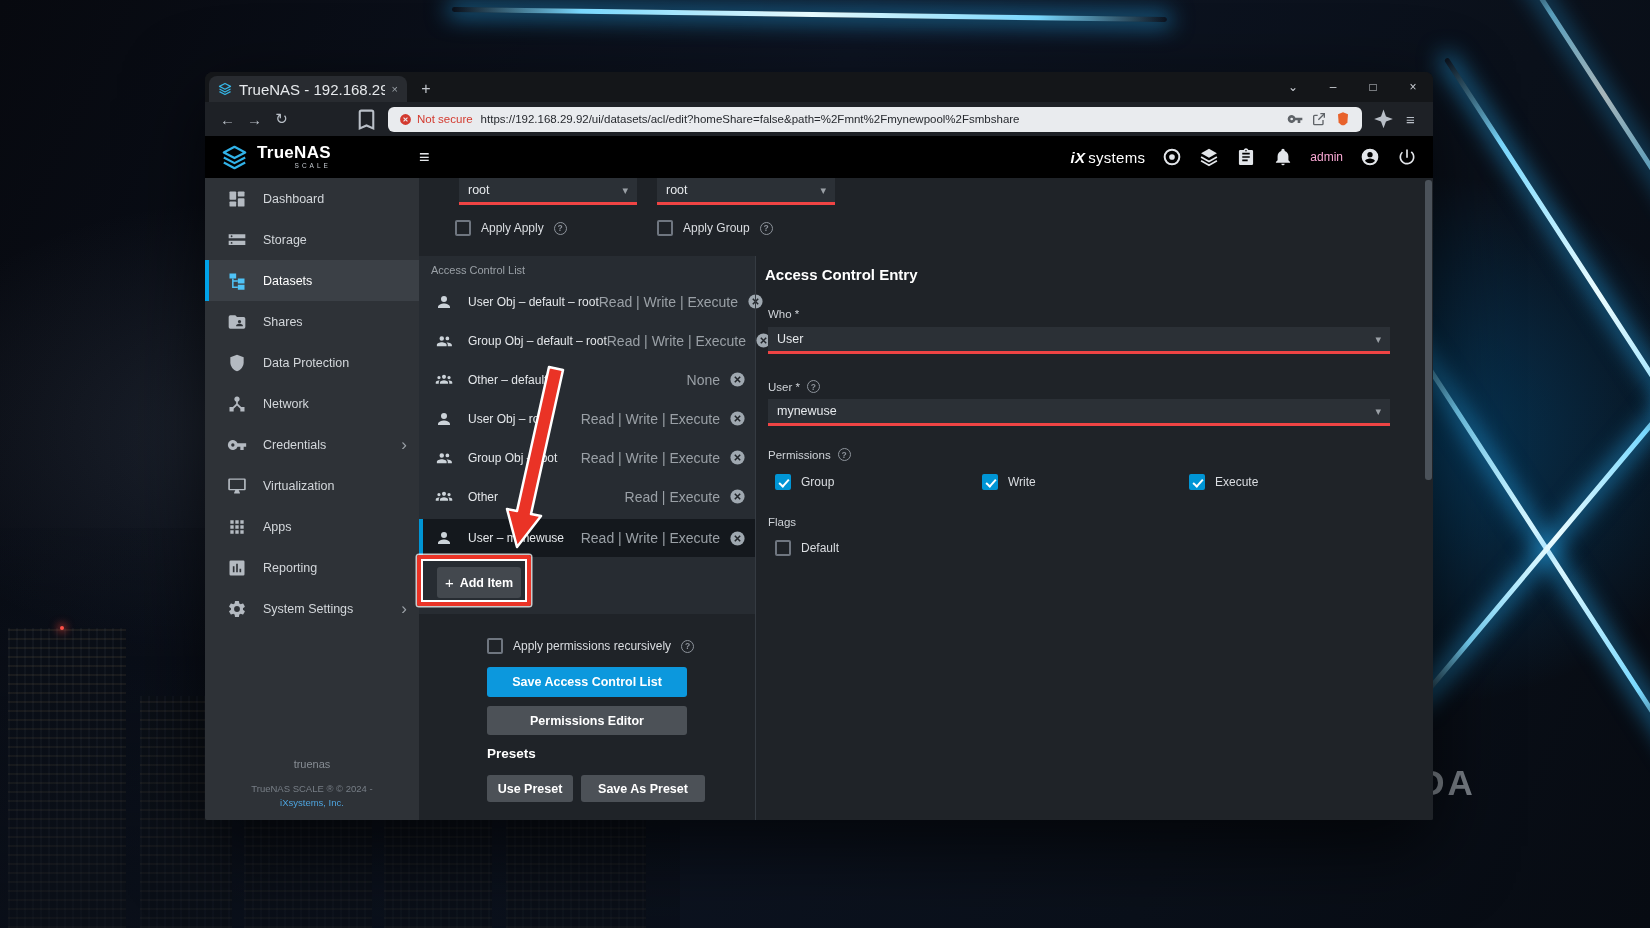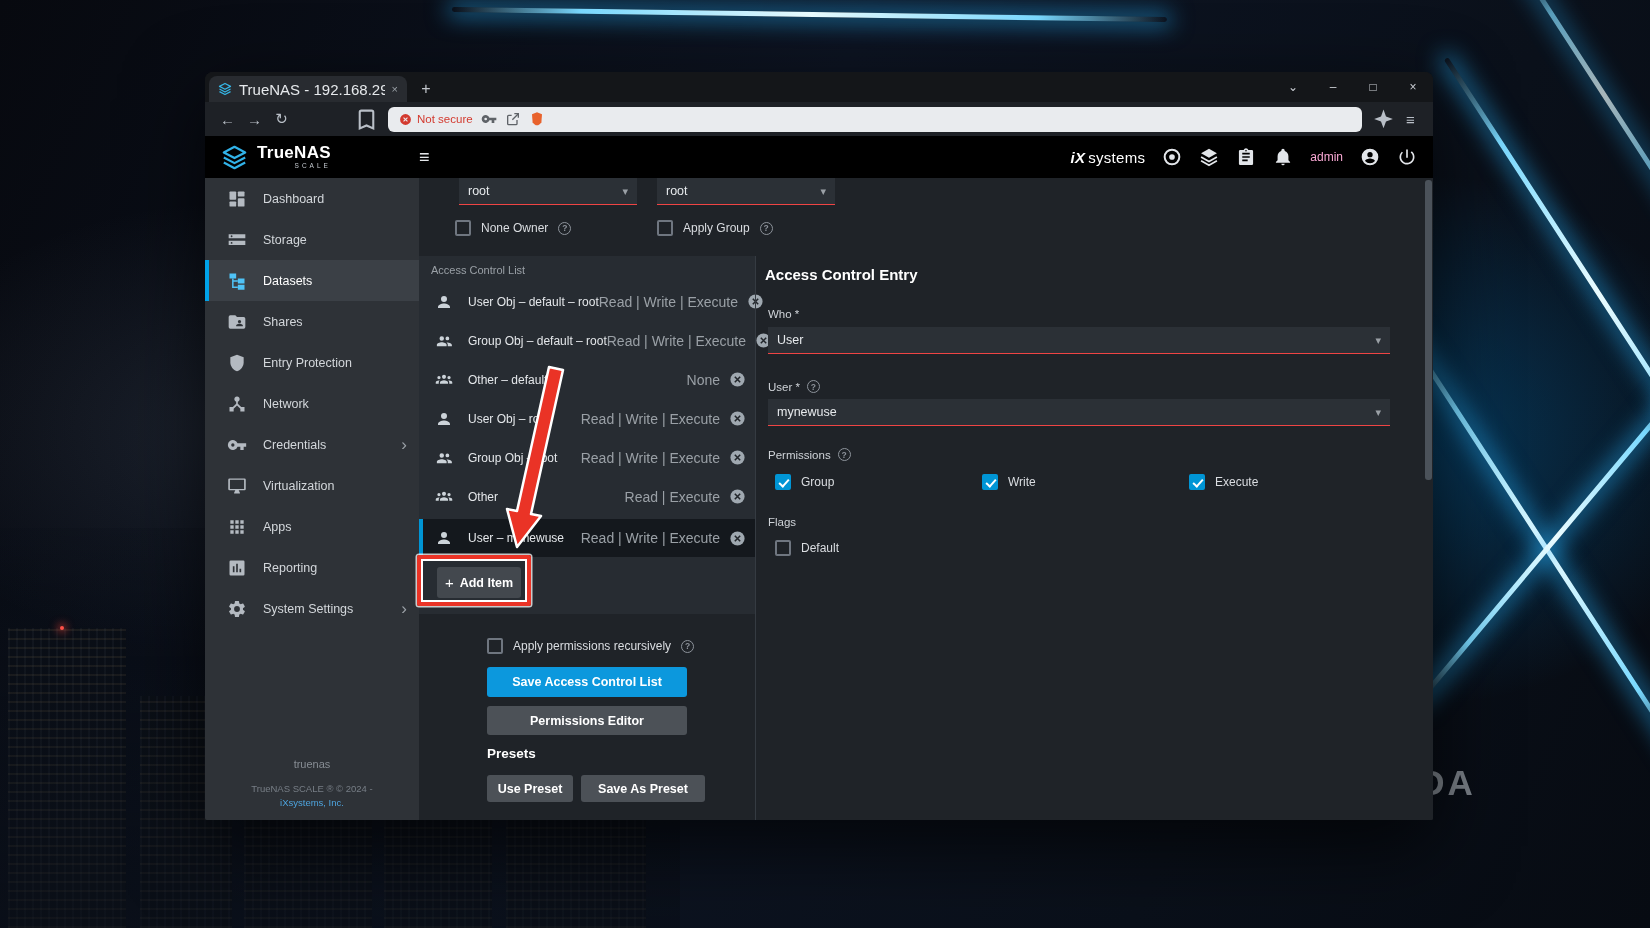--- a/index.html
+++ b/index.html
@@ -84,21 +84,21 @@
   .nav-label{font-size:12.5px;white-space:nowrap;}
   .nav-chevron{margin-left:auto;color:#9aa0a6;font-size:17px;line-height:1;}
   .nav-item.active{background:#3b4046;border-left:4px solid #00a2e8;padding-left:18px;color:#fff;}
   .nav-item.active .nav-icon{color:#4fc3f7;}
   .sidebar-footer{position:absolute;bottom:12px;left:0;right:0;text-align:center;}
   .host{color:#878d94;font-size:11px;margin-bottom:13px;}
   .copyright{color:#777e86;font-size:9.5px;margin-bottom:3px;}
   .company{color:#4da3dd;font-size:9.5px;}
   
   .main{flex:1;position:relative;background:#1f2328;overflow:hidden;}
-  .select{position:absolute;height:27px;background:#2b3036;border-bottom:1px solid #ef4444;
+  .select{position:absolute;height:27px;background:#2b3036;border-bottom:3px solid #ef4444;
     display:flex;align-items:center;padding:0 9px;color:#e6e9ec;font-size:12.5px;}
   .select .caret{margin-left:auto;color:#9aa0a6;font-size:11px;}
   #sel-owner{left:40px;top:0;width:178px;}
   #sel-group{left:238px;top:0;width:178px;}
   .cb-field{position:absolute;display:flex;align-items:center;gap:10px;}
   .cb{width:16px;height:16px;border:2px solid #6f7680;border-radius:2px;flex-shrink:0;position:relative;}
   .cb-field.checked .cb,.cb-item.checked .cb{background:#0095d5;border-color:#0095d5;}
   .cb-field.checked .cb::after,.cb-item.checked .cb::after{content:"";position:absolute;left:4px;top:.5px;width:4px;height:8px;
     border:solid #fff;border-width:0 2px 2px 0;transform:rotate(42deg);}
   .cb-label{font-size:12px;color:#dadde1;white-space:nowrap;}
@@ -217,20 +217,21 @@
         </div>
       <div class="urlbar">
         <span class="notsecure">
           <span class="ns-icon">
               <svg viewBox="0 0 24 24" fill="currentColor" aria-hidden="true" style="width:100%;height:100%;display:block">
                 <path d="M12 2a10 10 0 1 0 0 20 10 10 0 0 0 0-20zm4.3 12.9-1.4 1.4L12 13.4l-2.9 2.9-1.4-1.4 2.9-2.9-2.9-2.9 1.4-1.4 2.9 2.9 2.9-2.9 1.4 1.4-2.9 2.9 2.9 2.9z"></path>
               </svg>
             </span>
           <span>Not secure</span>
         </span>
+        <span class="url-text">https://192.168.29.92/ui/datasets/acl/edit?homeShare=false&amp;path=%2Fmnt%2Fmynewpool%2Fsmbshare</span>
         <span class="url-ico">
             <svg viewBox="0 0 24 24" fill="currentColor" aria-hidden="true" style="width:100%;height:100%;display:block">
               <path d="M12.65 10a6 6 0 1 0 0 4H16v4h4v-4h3v-4H12.65zM7 14a2 2 0 1 1 .01-4.01A2 2 0 0 1 7 14z"></path>
             </svg>
           </span>
         <span class="url-ico">
             <svg viewBox="0 0 24 24" fill="currentColor" aria-hidden="true" style="width:100%;height:100%;display:block">
               <g fill="none" stroke="currentColor" stroke-width="2">
                 <path d="M14 4h6v6"></path>
                 <path d="M20 4 11 13"></path>
@@ -360,21 +361,21 @@
                 <span class="nav-label">Shares</span>
 
               </div>
 
               <div class="nav-item">
                 <span class="nav-icon">
                   <svg viewBox="0 0 24 24" fill="currentColor" aria-hidden="true" style="width:100%;height:100%;display:block">
                     <path d="M12 2 4 5v6.2c0 4.9 3.4 9.5 8 10.8 4.6-1.3 8-5.9 8-10.8V5l-8-3z"></path>
                   </svg>
                 </span>
-                <span class="nav-label">Entry Protection</span>
+                <span class="nav-label">Data Protection</span>
 
               </div>
 
               <div class="nav-item">
                 <span class="nav-icon">
                   <svg viewBox="0 0 24 24" fill="currentColor" aria-hidden="true" style="width:100%;height:100%;display:block">
                     <path d="M17 15.5 13 11.8V9.2A3.2 3.2 0 1 0 11 9.2v2.6l-4 3.7H3V21h5v-3.2l4-3.9 4 3.9V21h5v-5.5h-4z"></path>
                   </svg>
                 </span>
                 <span class="nav-label">Network</span>
@@ -444,21 +445,21 @@
             <span>root</span>
             <span class="caret">▾</span>
           </div>
           <div class="select" id="sel-group">
             <span>root</span>
             <span class="caret">▾</span>
           </div>
 
           <label class="cb-field" id="apply-owner">
             <span class="cb"></span>
-            <span class="cb-label">None Owner</span>
+            <span class="cb-label">Apply Apply</span>
             <span class="help">?</span>
           </label>
           <label class="cb-field" id="apply-group">
             <span class="cb"></span>
             <span class="cb-label">Apply Group</span>
             <span class="help">?</span>
           </label>
 
           <section id="acl-panel">
             <div class="panel-title">Access Control List</div>

